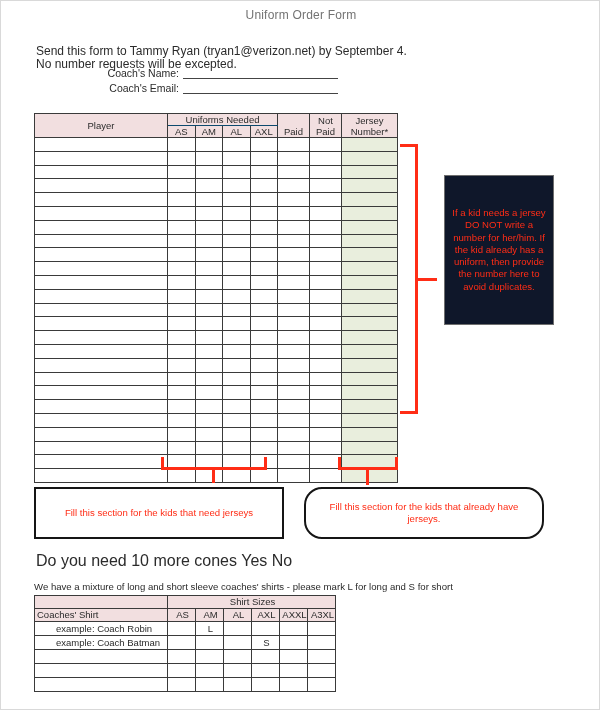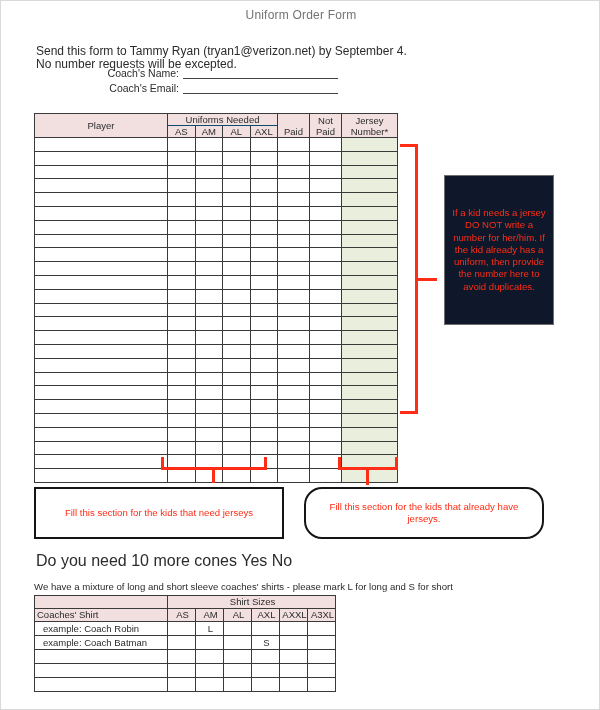--- a/index.html
+++ b/index.html
@@ -174,21 +174,21 @@
     line-height: 12px;
     text-align: center;
     font-weight: normal;
     overflow: visible;
     white-space: nowrap;
   }
   .shirts thead th { background: #f2dfe0; height: 11px; }
   .shirts .s-name { width: 130px; text-align: left; }
   .shirts .s-sz { width: 28px; }
   .shirts .spacer-cell { border: none; background: #ffffff; }
-  .shirts td.s-name { padding-left: 8px; }
+  .shirts td.s-name { padding-left: 21px; }
 </style>
 </head>
 <body>
 
 <div id="page">
 
   <div class="doc-title">Uniform Order Form</div>
 
   <div class="intro">
     <div>Send this form to Tammy Ryan (tryan1@verizon.net) by September 4.</div>

